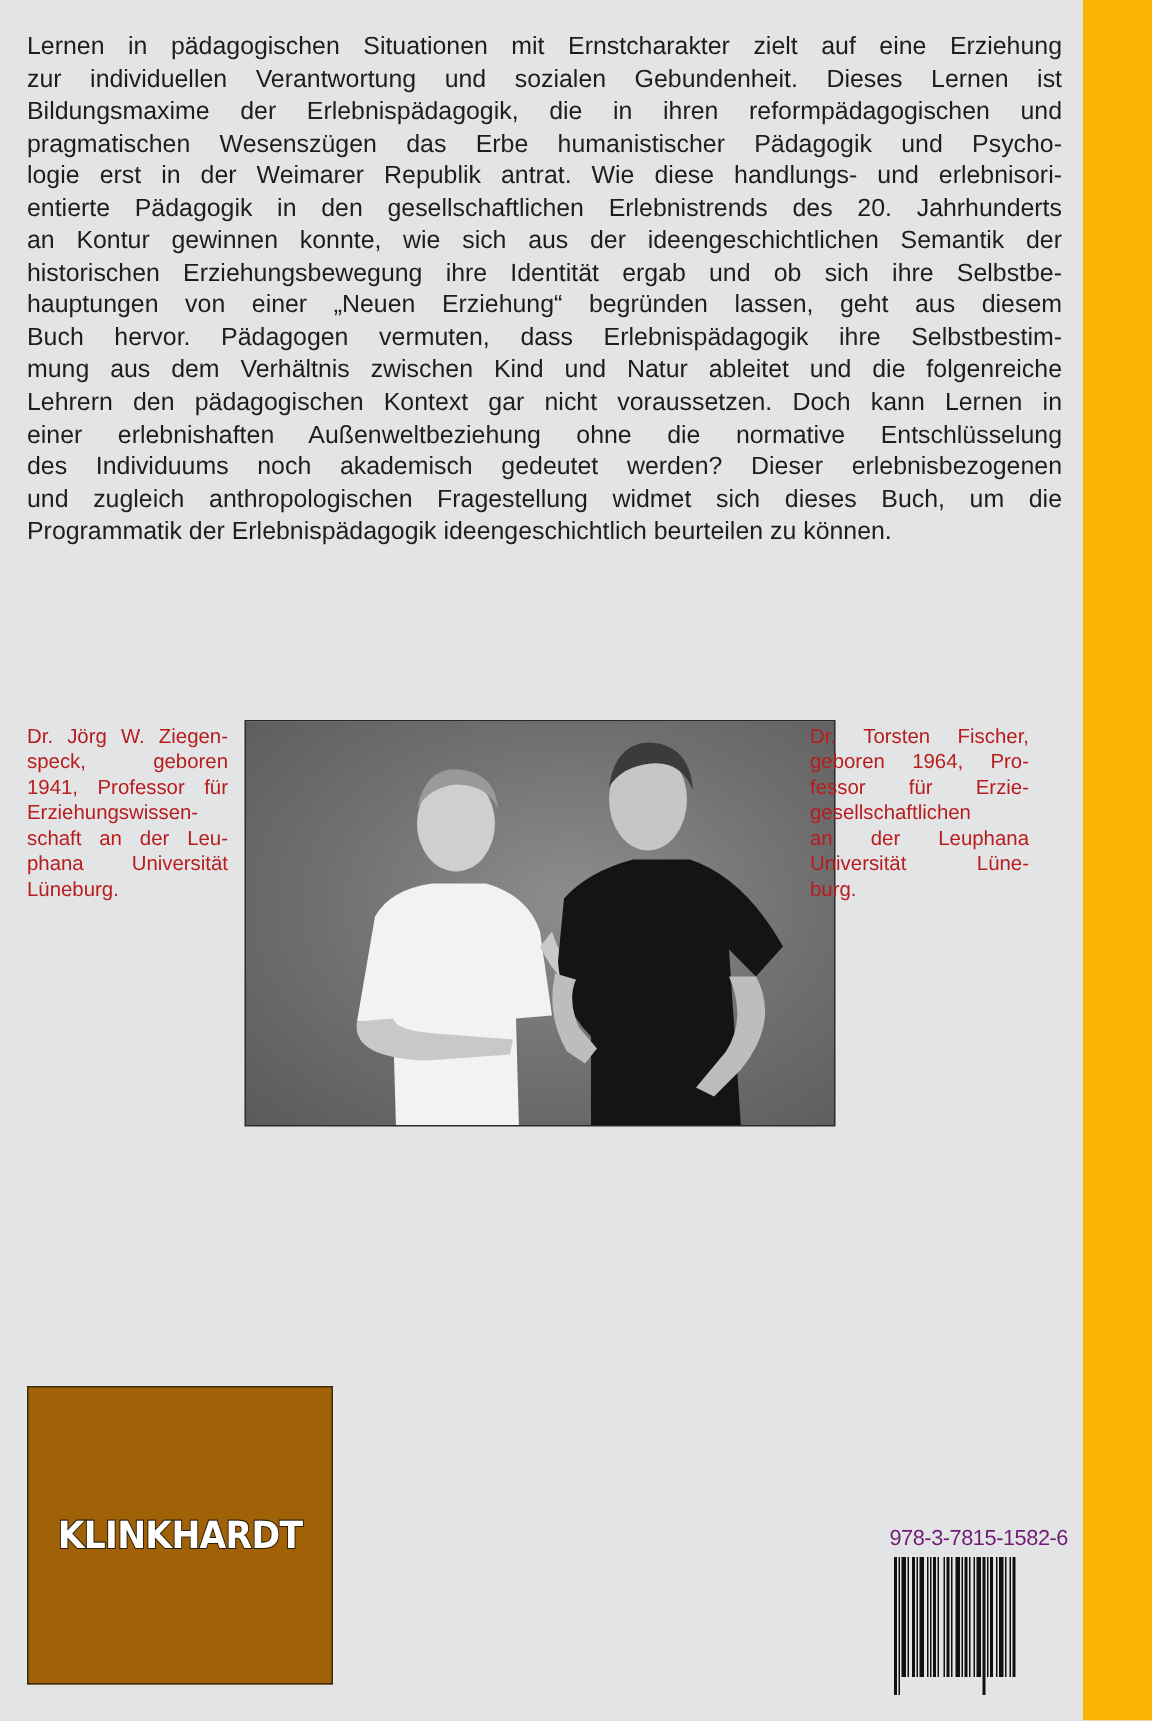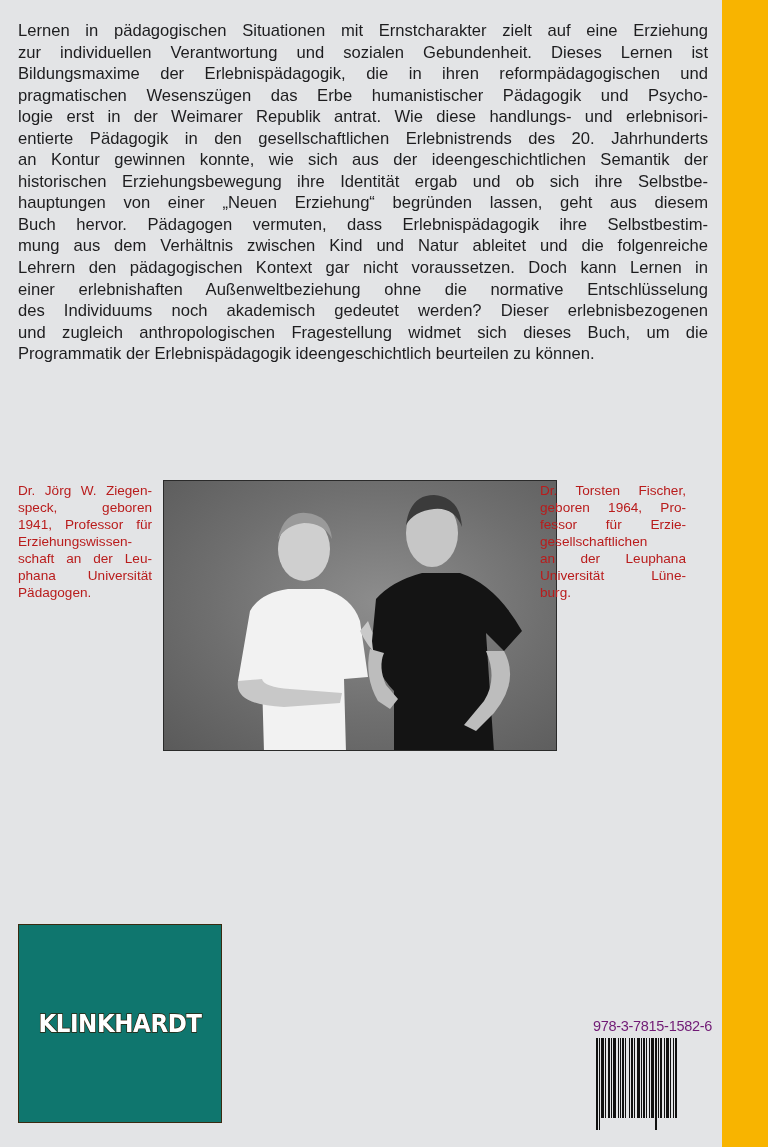--- a/index.html
+++ b/index.html
@@ -33,21 +33,21 @@
 
   .photo {
     position: absolute; left: 163px; top: 480px; width: 394px; height: 271px;
     background: radial-gradient(ellipse at 55% 45%, #8d8d8d 0%, #6f6f6f 55%, #5a5a5a 100%);
     border: 1px solid #2a2a2a; box-sizing: border-box; overflow: hidden;
   }
   .photo svg { position: absolute; left: 0; top: 0; }
 
   .logo-box {
     position: absolute; left: 18px; top: 924px; width: 204px; height: 199px;
-    background: #0f766e; border: 1.5px solid #3a2a10; box-sizing: border-box;
+    background: #a16207; border: 1.5px solid #3a2a10; box-sizing: border-box;
   }
   .logo-text {
     position: absolute; left: 0; right: 0; top: 84px; text-align: center;
     font-family: "DejaVu Sans", "Liberation Sans", sans-serif;
     font-weight: bold; font-size: 25px; letter-spacing: -0.5px;
     color: #ffffff;
     -webkit-text-stroke: 1.4px #2b1d08;
     paint-order: stroke fill;
     transform: scaleX(0.92); transform-origin: center;
   }
@@ -91,21 +91,21 @@
       <span class="ln last">Programmatik der Erlebnispädagogik ideengeschichtlich beurteilen zu können.</span>
     </div>
 
   <div class="bio bio-left" id="bio-left">
       <span class="ln">Dr. Jörg W. Ziegen-</span>
       <span class="ln">speck, geboren</span>
       <span class="ln">1941, Professor für</span>
       <span class="ln">Erziehungswissen-</span>
       <span class="ln">schaft an der Leu-</span>
       <span class="ln">phana Universität</span>
-      <span class="ln last">Pädagogen.</span>
+      <span class="ln last">Lüneburg.</span>
     </div>
 
   <div class="photo">
     <svg width="394" height="271" viewBox="0 0 394 271">
 
       <ellipse cx="140" cy="68" rx="26" ry="32" fill="#cfcfcf"></ellipse>
       <path d="M114 58 Q120 30 142 32 Q166 34 168 58 Q160 42 140 42 Q122 44 114 58 Z" fill="#9a9a9a"></path>
       <path d="M86 130 Q96 112 124 108 L160 108 Q188 116 196 140 L204 196 L180 198 L182 271 L100 271 L98 200 L74 200 Z" fill="#f2f2f2"></path>
       <path d="M74 200 Q70 224 120 226 L176 222 L178 212 L126 208 Q100 206 98 198 Z" fill="#c8c8c8"></path>
       <path d="M196 150 Q210 180 240 190 L250 178 L242 166 L224 170 Q210 160 204 140 Z" fill="#c9c9c9"></path>

